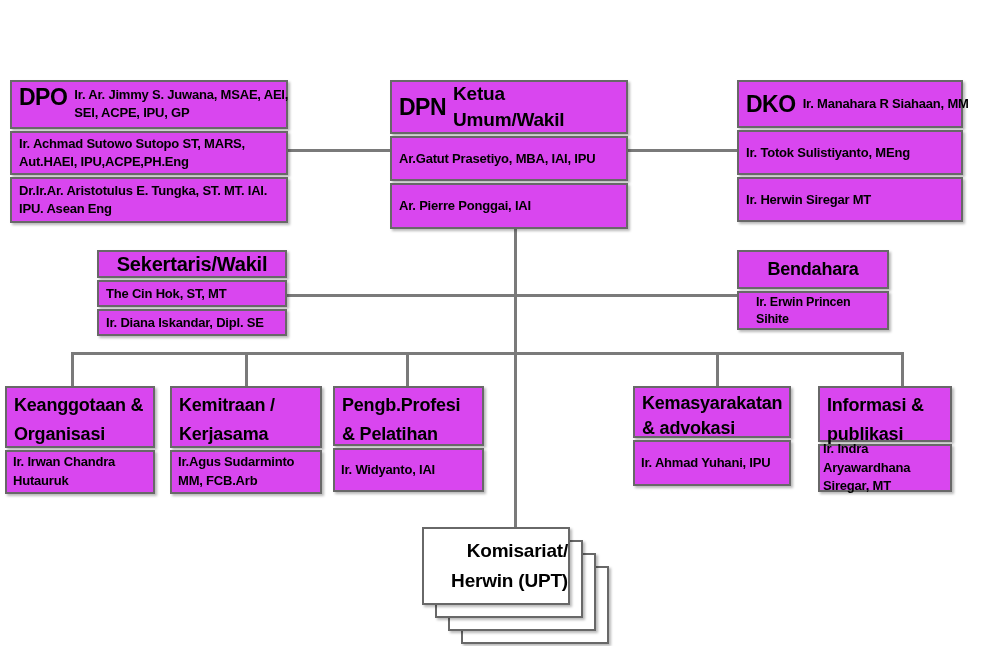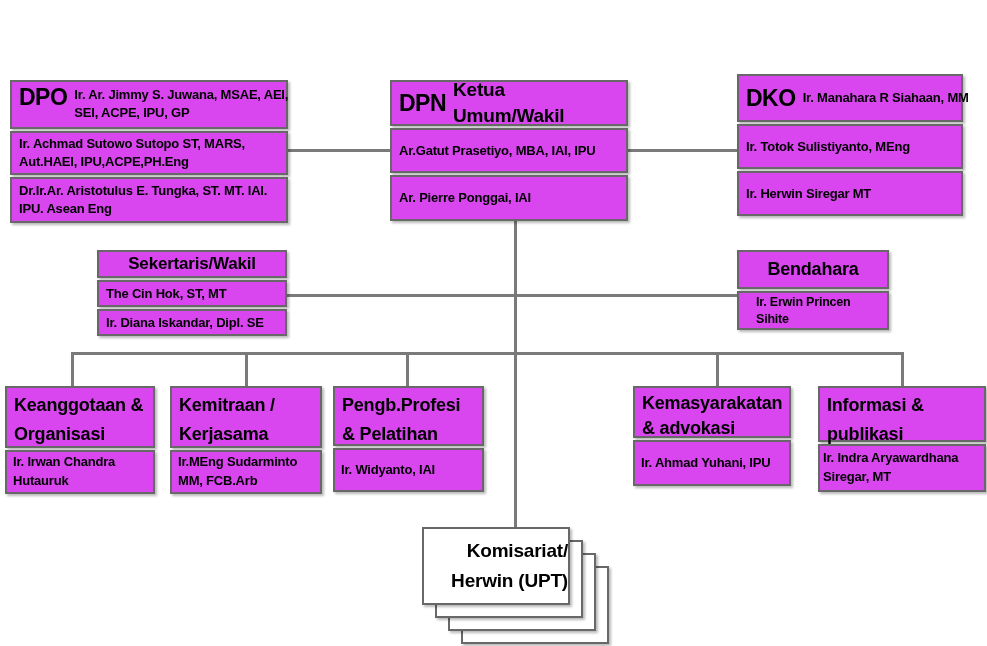--- a/index.html
+++ b/index.html
@@ -15,21 +15,21 @@
     box-sizing:border-box;background:#d946ef;border:2.5px solid #686868;
     box-shadow:1.5px 2px 2.5px rgba(0,0,0,0.28);
     display:flex;align-items:center;padding:2px 7px;
     font-size:13px;font-weight:600;line-height:1.35;
   }
   .abbr{font-size:23px;font-weight:700;letter-spacing:-0.5px;line-height:1;}
   .bigtitle{font-size:19px;font-weight:700;}
   .headrow{align-items:center;gap:7px;}
   .headtext{font-size:13px;font-weight:600;line-height:1.4;}
   .ctr{justify-content:center;text-align:center;}
-  .hdr-mid{font-size:17px;font-weight:700;}
+  .hdr-mid{font-size:20px;font-weight:700;}
   .hdr-big{font-size:18px;font-weight:700;}
   .cmt-head{display:block;padding:3px 0 0 7px;}
   .cmt-head span{display:block;white-space:nowrap;font-size:18px;font-weight:700;line-height:29px;}
   .cmt-head.tight span{line-height:25px;}
   .cmt-name{font-size:13px;font-weight:600;line-height:1.45;padding:2px 6px;}
   
   .kbox{
     position:absolute;box-sizing:border-box;width:148px;height:78px;background:#fff;
     border:2.5px solid #686868;box-shadow:1.5px 2px 2.5px rgba(0,0,0,0.28);z-index:2;
   }
@@ -62,33 +62,33 @@
     </div>
     <div class="row" style="height:44px;">
       <span>Ir. Achmad Sutowo Sutopo ST, MARS, Aut.HAEI, IPU,ACPE,PH.Eng</span>
     </div>
     <div class="row" style="height:46px;">
       <span>Dr.Ir.Ar. Aristotulus E. Tungka, ST. MT. IAI. IPU. Asean Eng</span>
     </div>
   </div>
 
   <div class="unit" style="left:390px;top:80px;width:238px;">
-    <div class="row headrow" style="height:46px;">
+    <div class="row headrow" style="height:54px;">
       <span class="abbr">DPN</span>
       <span class="bigtitle">Ketua Umum/Wakil</span>
     </div>
     <div class="row" style="height:45px;">
       <span>Ar.Gatut Prasetiyo, MBA, IAI, IPU</span>
     </div>
     <div class="row" style="height:46px;text-align:center;">
       <span>Ar. Pierre Ponggai, IAI</span>
     </div>
   </div>
 
-  <div class="unit" style="left:737px;top:74px;width:226px;">
+  <div class="unit" style="left:737px;top:80px;width:226px;">
     <div class="row headrow" style="height:48px;">
       <span class="abbr">DKO</span>
       <span class="headtext" style="white-space:nowrap;">Ir. Manahara R Siahaan, MM</span>
     </div>
     <div class="row" style="height:45px;">
       <span>Ir. Totok Sulistiyanto, MEng</span>
     </div>
     <div class="row" style="height:45px;">
       <span>Ir. Herwin Siregar MT</span>
     </div>
@@ -124,21 +124,21 @@
       <span>Ir. Irwan Chandra Hutauruk</span>
     </div>
   </div>
 
   <div class="unit" style="left:170px;top:386px;width:152px;">
     <div class="row cmt-head" style="height:62px;">
       <span>Kemitraan /</span>
       <span>Kerjasama</span>
     </div>
     <div class="row cmt-name" style="height:44px;">
-      <span>Ir.MEng Sudarminto MM, FCB.Arb</span>
+      <span>Ir.Agus Sudarminto MM, FCB.Arb</span>
     </div>
   </div>
 
   <div class="unit" style="left:333px;top:386px;width:151px;">
     <div class="row cmt-head" style="height:60px;">
       <span>Pengb.Profesi</span>
       <span>&amp; Pelatihan</span>
     </div>
     <div class="row cmt-name" style="height:44px;">
       <span>Ir. Widyanto, IAI</span>
@@ -148,21 +148,21 @@
   <div class="unit" style="left:633px;top:386px;width:158px;">
     <div class="row cmt-head tight" style="height:52px;">
       <span>Kemasyarakatan</span>
       <span>&amp; advokasi</span>
     </div>
     <div class="row cmt-name" style="height:46px;">
       <span>Ir. Ahmad Yuhani, IPU</span>
     </div>
   </div>
 
-  <div class="unit" style="left:818px;top:386px;width:168px;">
+  <div class="unit" style="left:818px;top:386px;width:134px;">
     <div class="row cmt-head" style="height:56px;">
       <span>Informasi &amp;</span>
       <span>publikasi</span>
     </div>
     <div class="row cmt-name" style="height:48px;padding:2px 3px;">
       <span>Ir. Indra Aryawardhana Siregar, MT</span>
     </div>
   </div>
 
   <div class="kbox" style="left:461px;top:566px;"></div>

